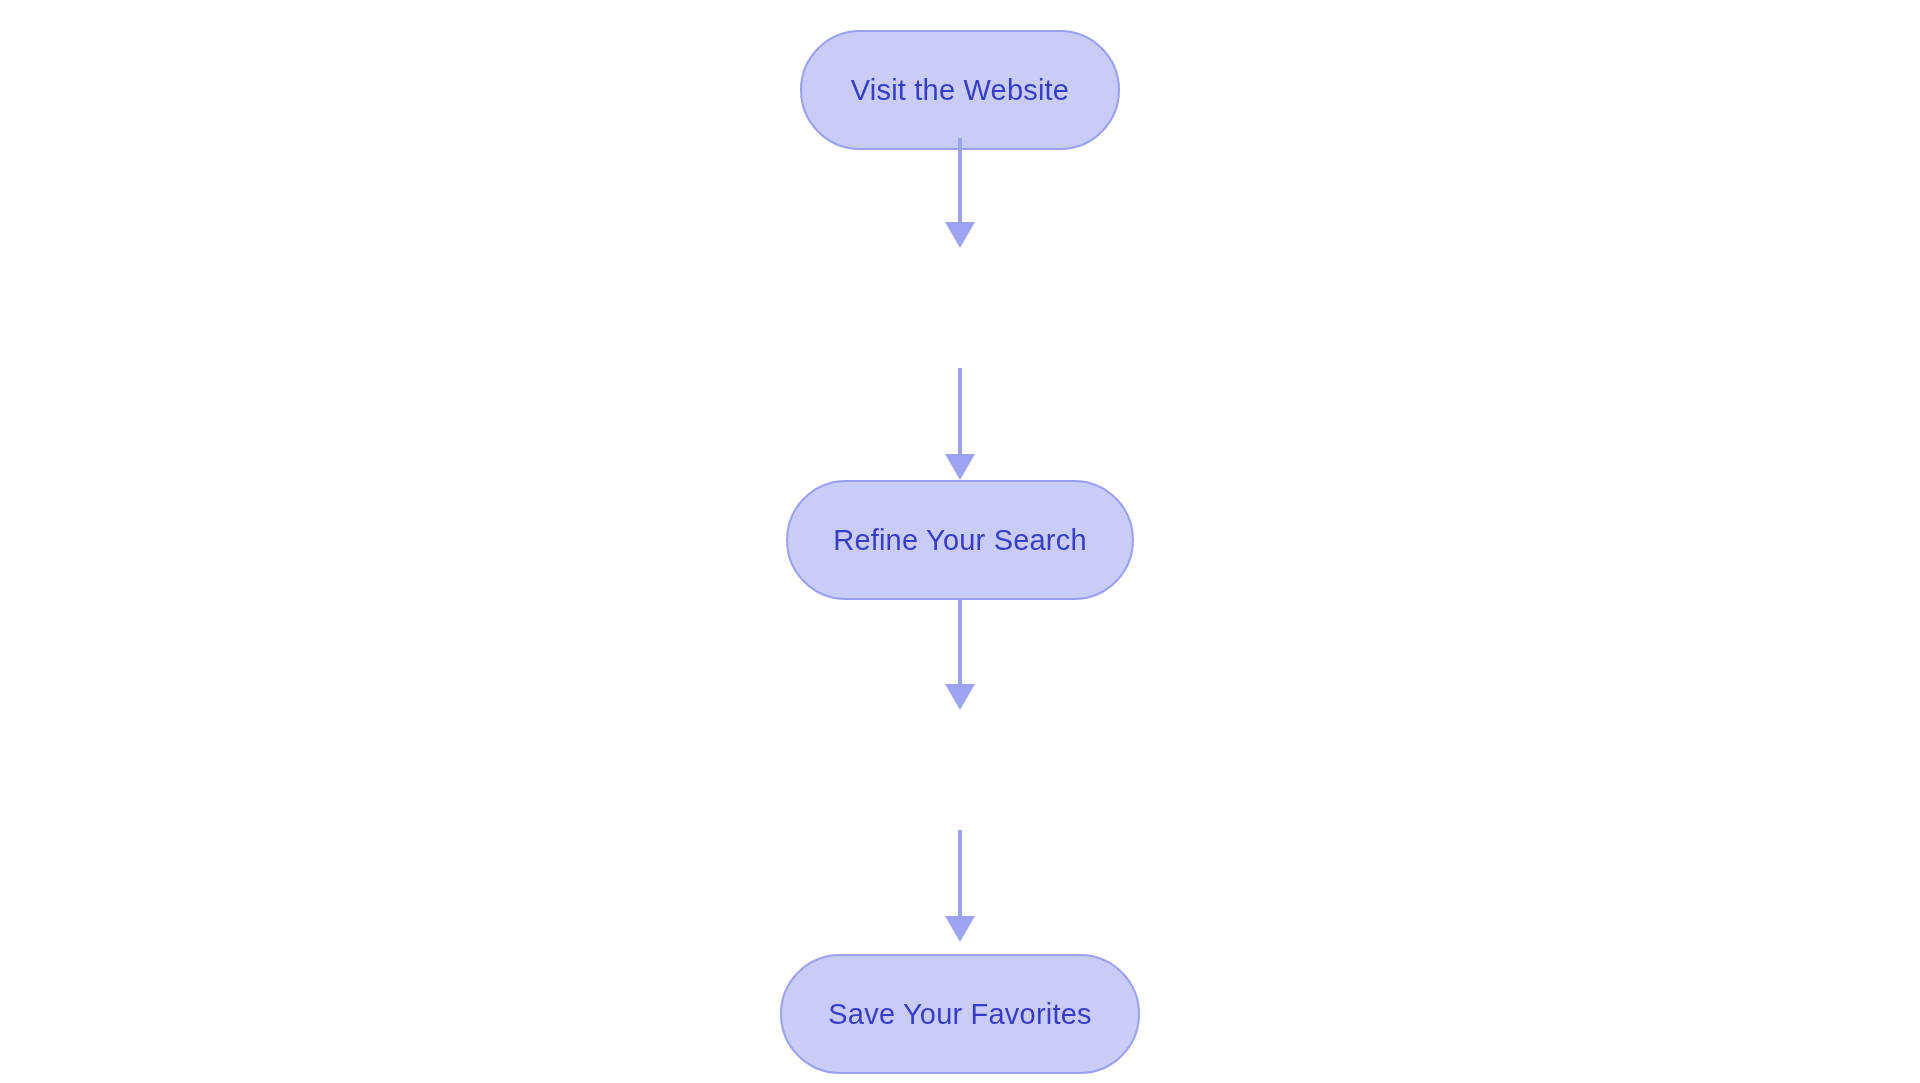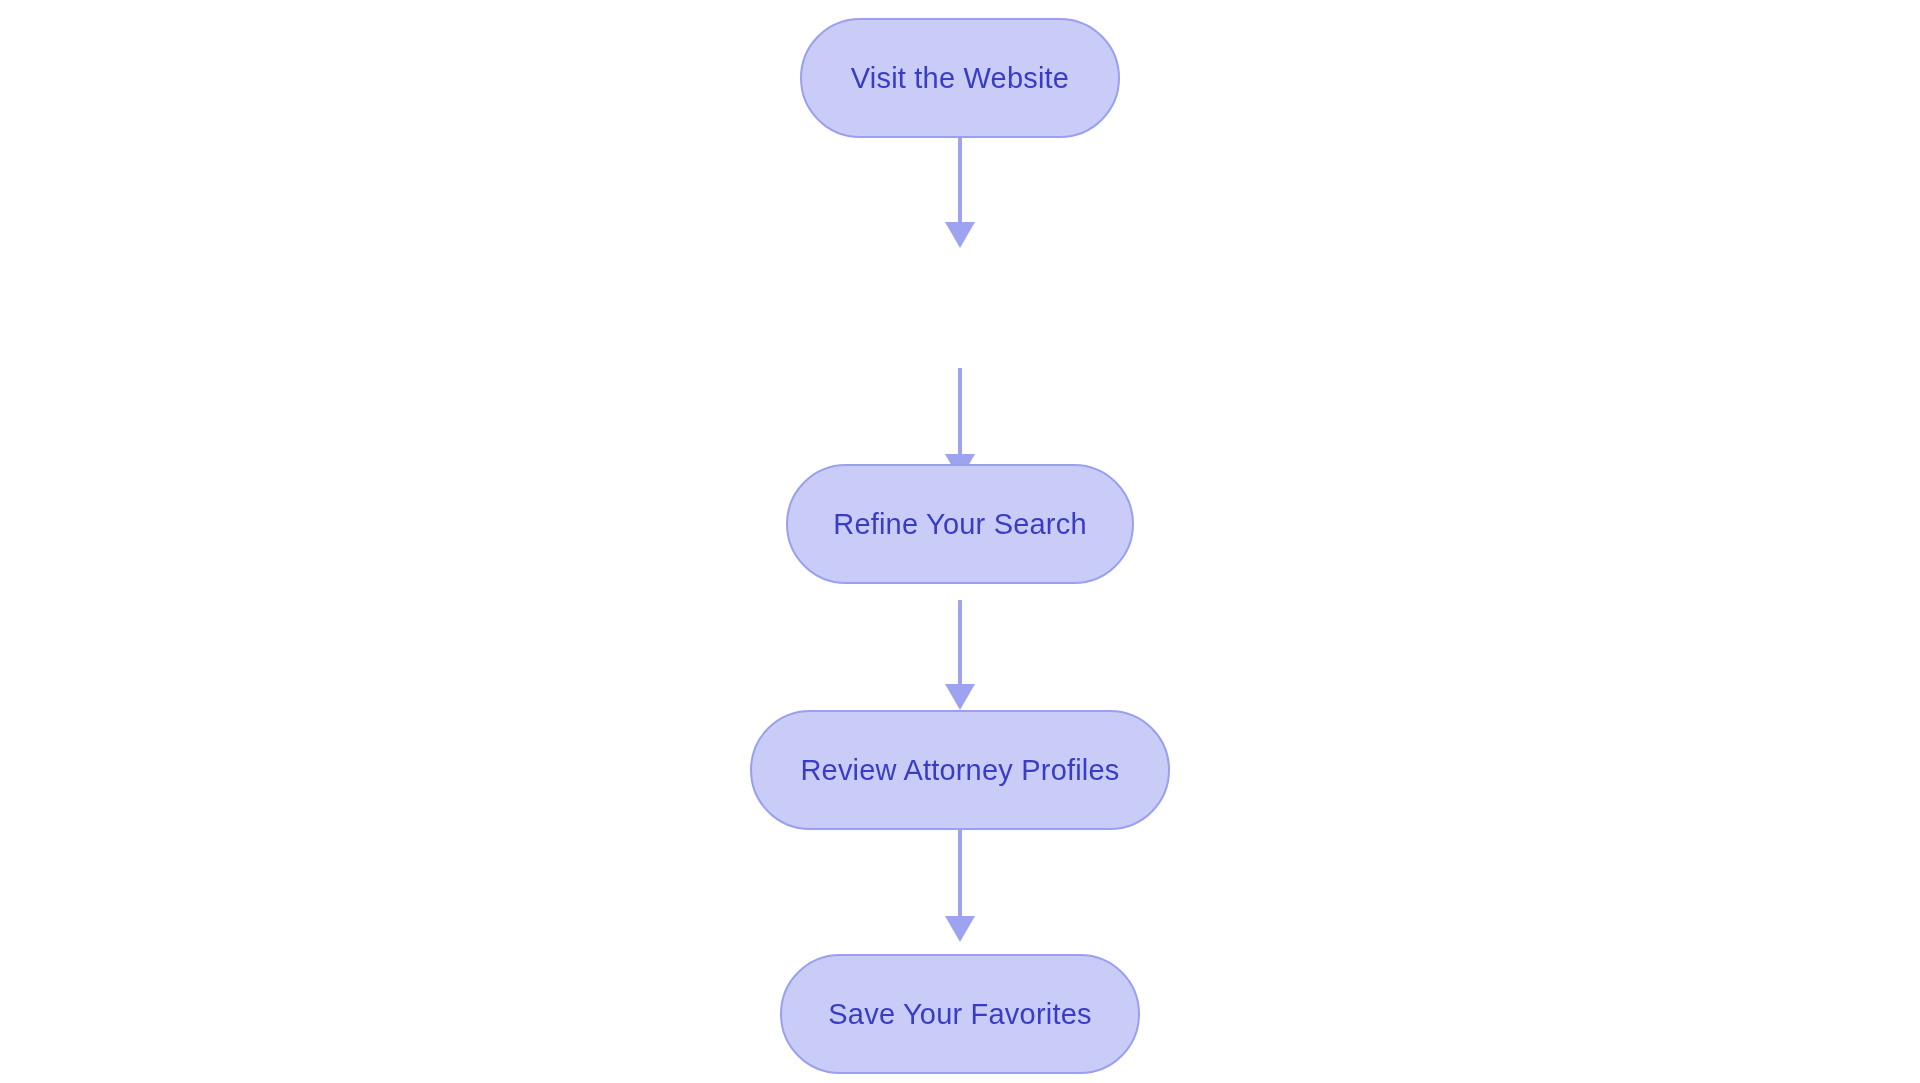--- a/index.html
+++ b/index.html
@@ -28,23 +28,23 @@
     display: flex;
     align-items: center;
     justify-content: center;
   }
   .node .label {
     color: var(--node-text, #383dc4);
     font-size: 29px;
     letter-spacing: 0.2px;
     white-space: nowrap;
   }
-  .n1 { top: 18px;  width: 320px; text-align: center; }
+  .n1 { top: 30px;  width: 320px; text-align: center; }
   .n2 { top: 248px; width: 430px; }
-  .n3 { top: 464px; width: 348px; }
+  .n3 { top: 480px; width: 348px; }
   .n4 { top: 710px; width: 420px; }
   .n5 { top: 942px; width: 360px; margin-top: 12px; }
 
   .arrow {
     position: absolute;
     left: 50%;
     transform: translateX(-50%);
     display: flex;
     flex-direction: column;
     align-items: center;
@@ -87,23 +87,20 @@
 
   <div class="node n3">
     <span class="label">Refine Your Search</span>
   </div>
 
   <div class="arrow a3">
     <div class="shaft"></div>
     <div class="head"></div>
   </div>
 
-  <div class="node n4">
-    <span class="label">Review Attorney Profiles</span>
-  </div>
 
   <div class="arrow a4">
     <div class="shaft"></div>
     <div class="head"></div>
   </div>
 
   <div class="node n5">
     <span class="label">Save Your Favorites</span>
   </div>
 

